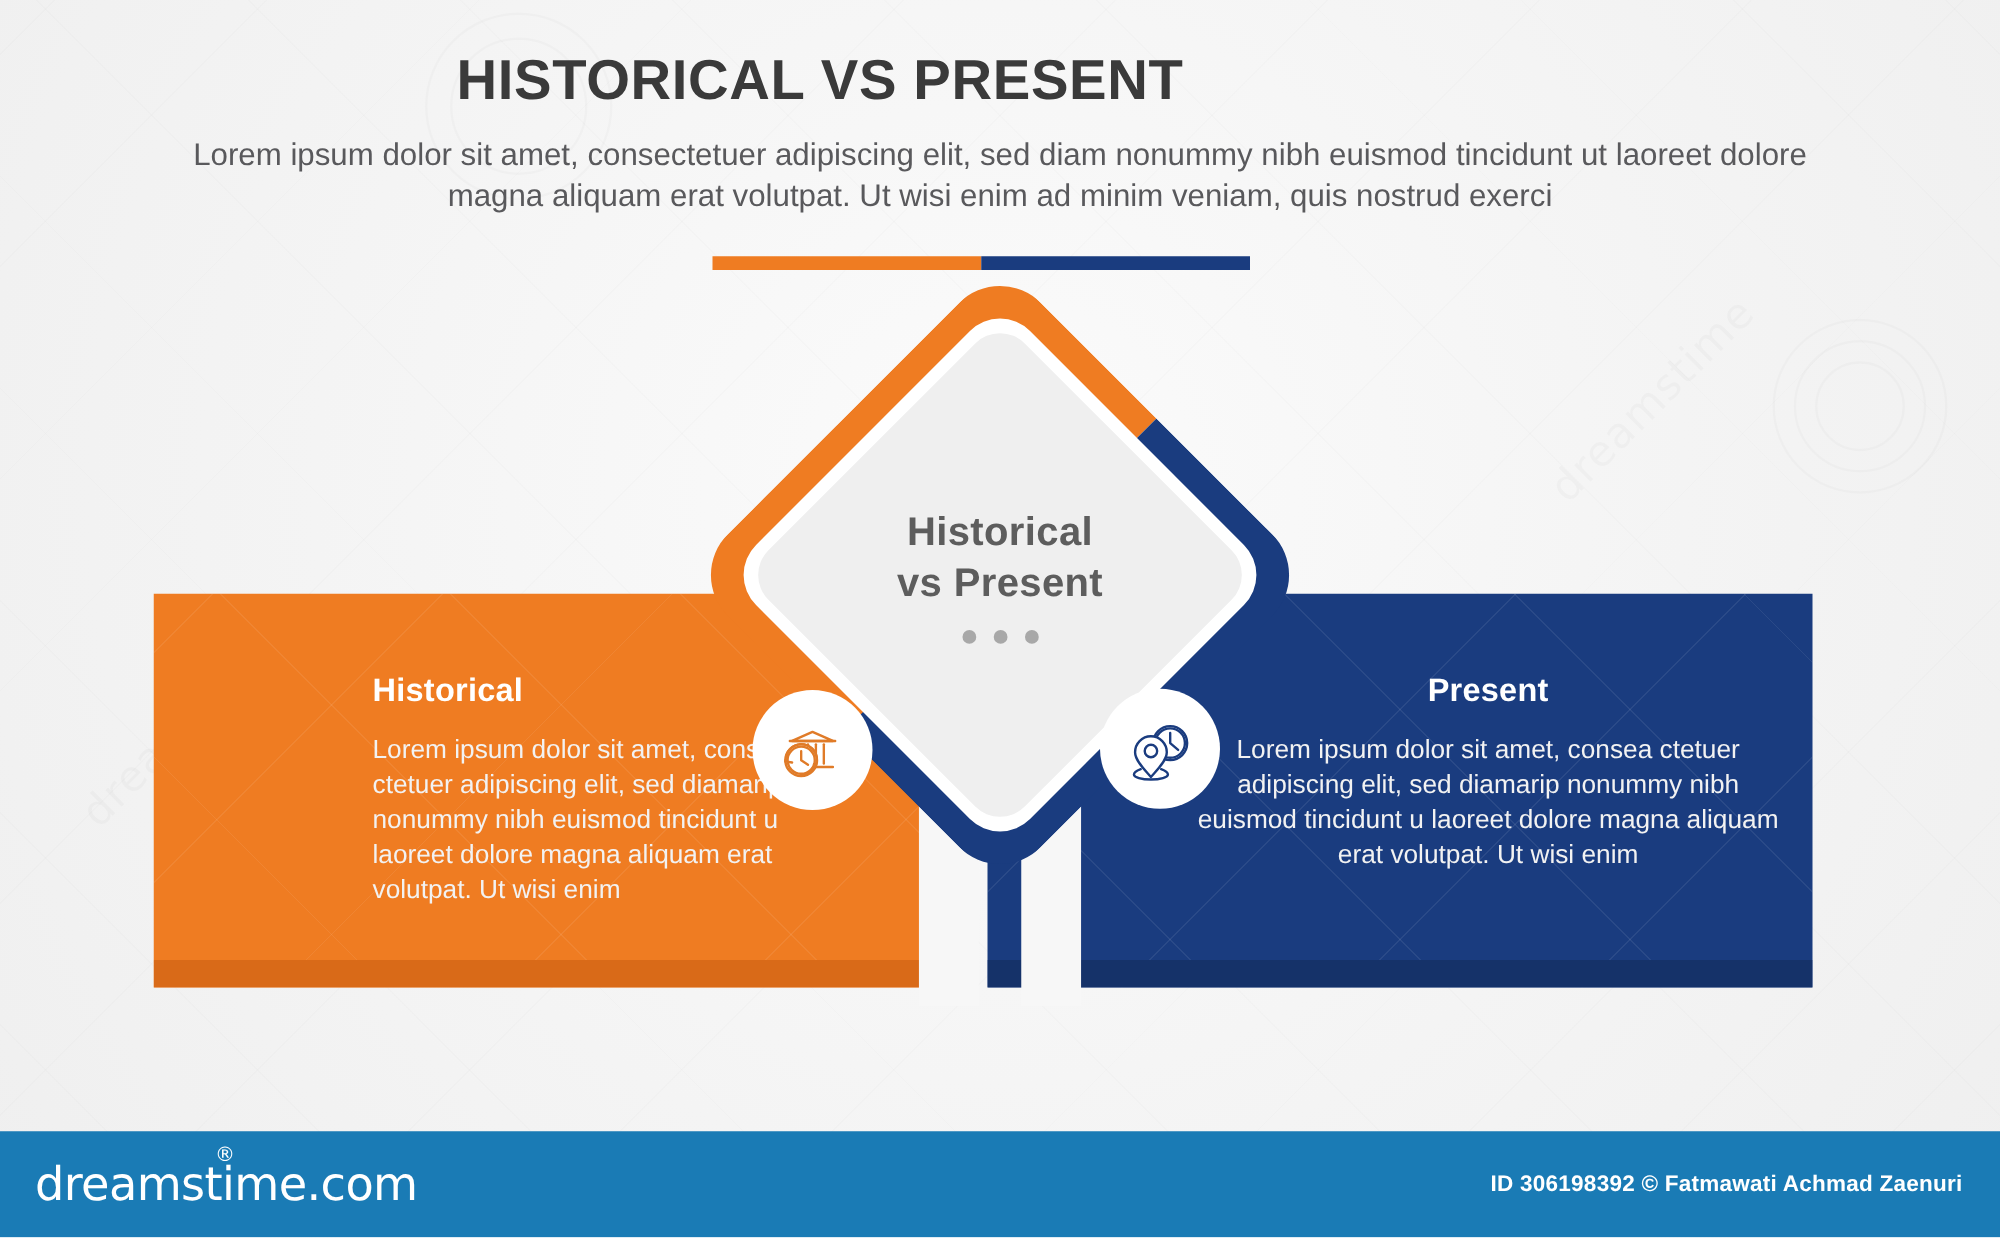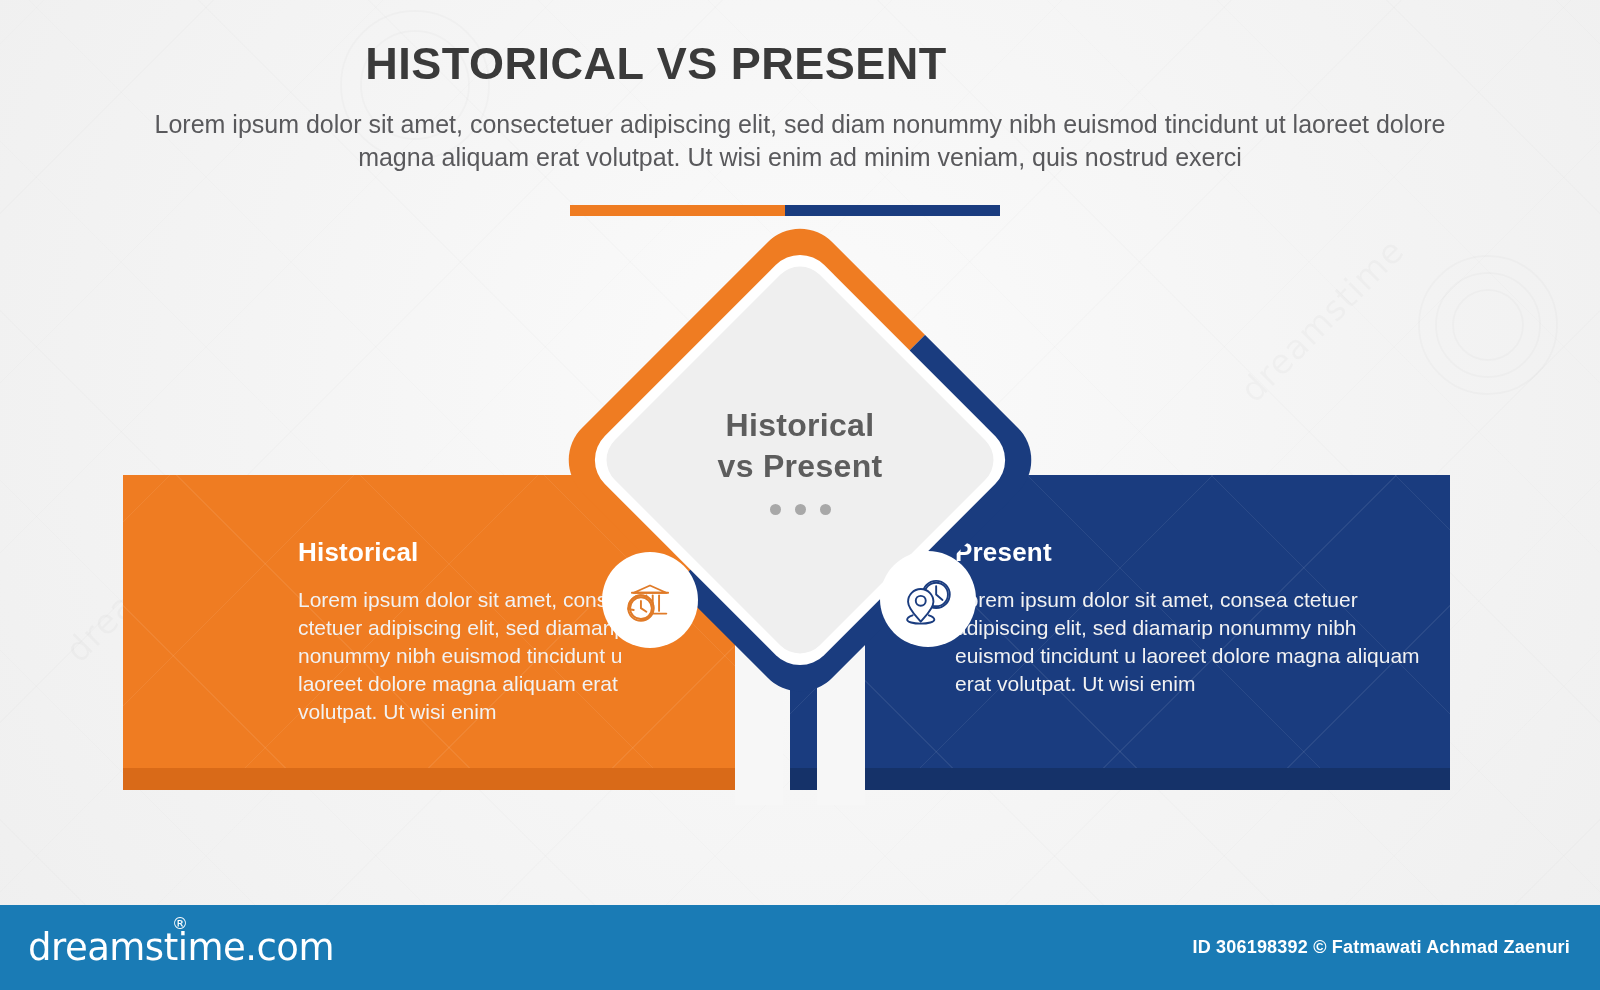--- a/index.html
+++ b/index.html
@@ -80,21 +80,21 @@
   .panel-right .panel-foot { background:#153269; }
   .panel .wm-inner {
     position:absolute; inset:0; pointer-events:none;
     background-image:
       repeating-linear-gradient(45deg, rgba(255,255,255,0.07) 0 1px, transparent 1px 130px),
       repeating-linear-gradient(-45deg, rgba(255,255,255,0.07) 0 1px, transparent 1px 130px);
   }
 
   .panel-body { position:relative; z-index:2; padding:62px 42px 0 42px; }
   .panel-left  .panel-body { text-align:left; padding-left:175px; padding-right:110px; }
-  .panel-right .panel-body { text-align:left; padding-right:24px; padding-left:165px; }
+  .panel-right .panel-body { text-align:center; padding-right:24px; padding-left:165px; }
 
   .panel-heading {
     font-size:26px; font-weight:bold; color:#ffffff;
     margin-bottom:18px; letter-spacing:0.2px;
   }
   .panel-text {
     font-size:21px; line-height:1.33; color:#f2f2f2; font-weight:300;
   }
 
   

